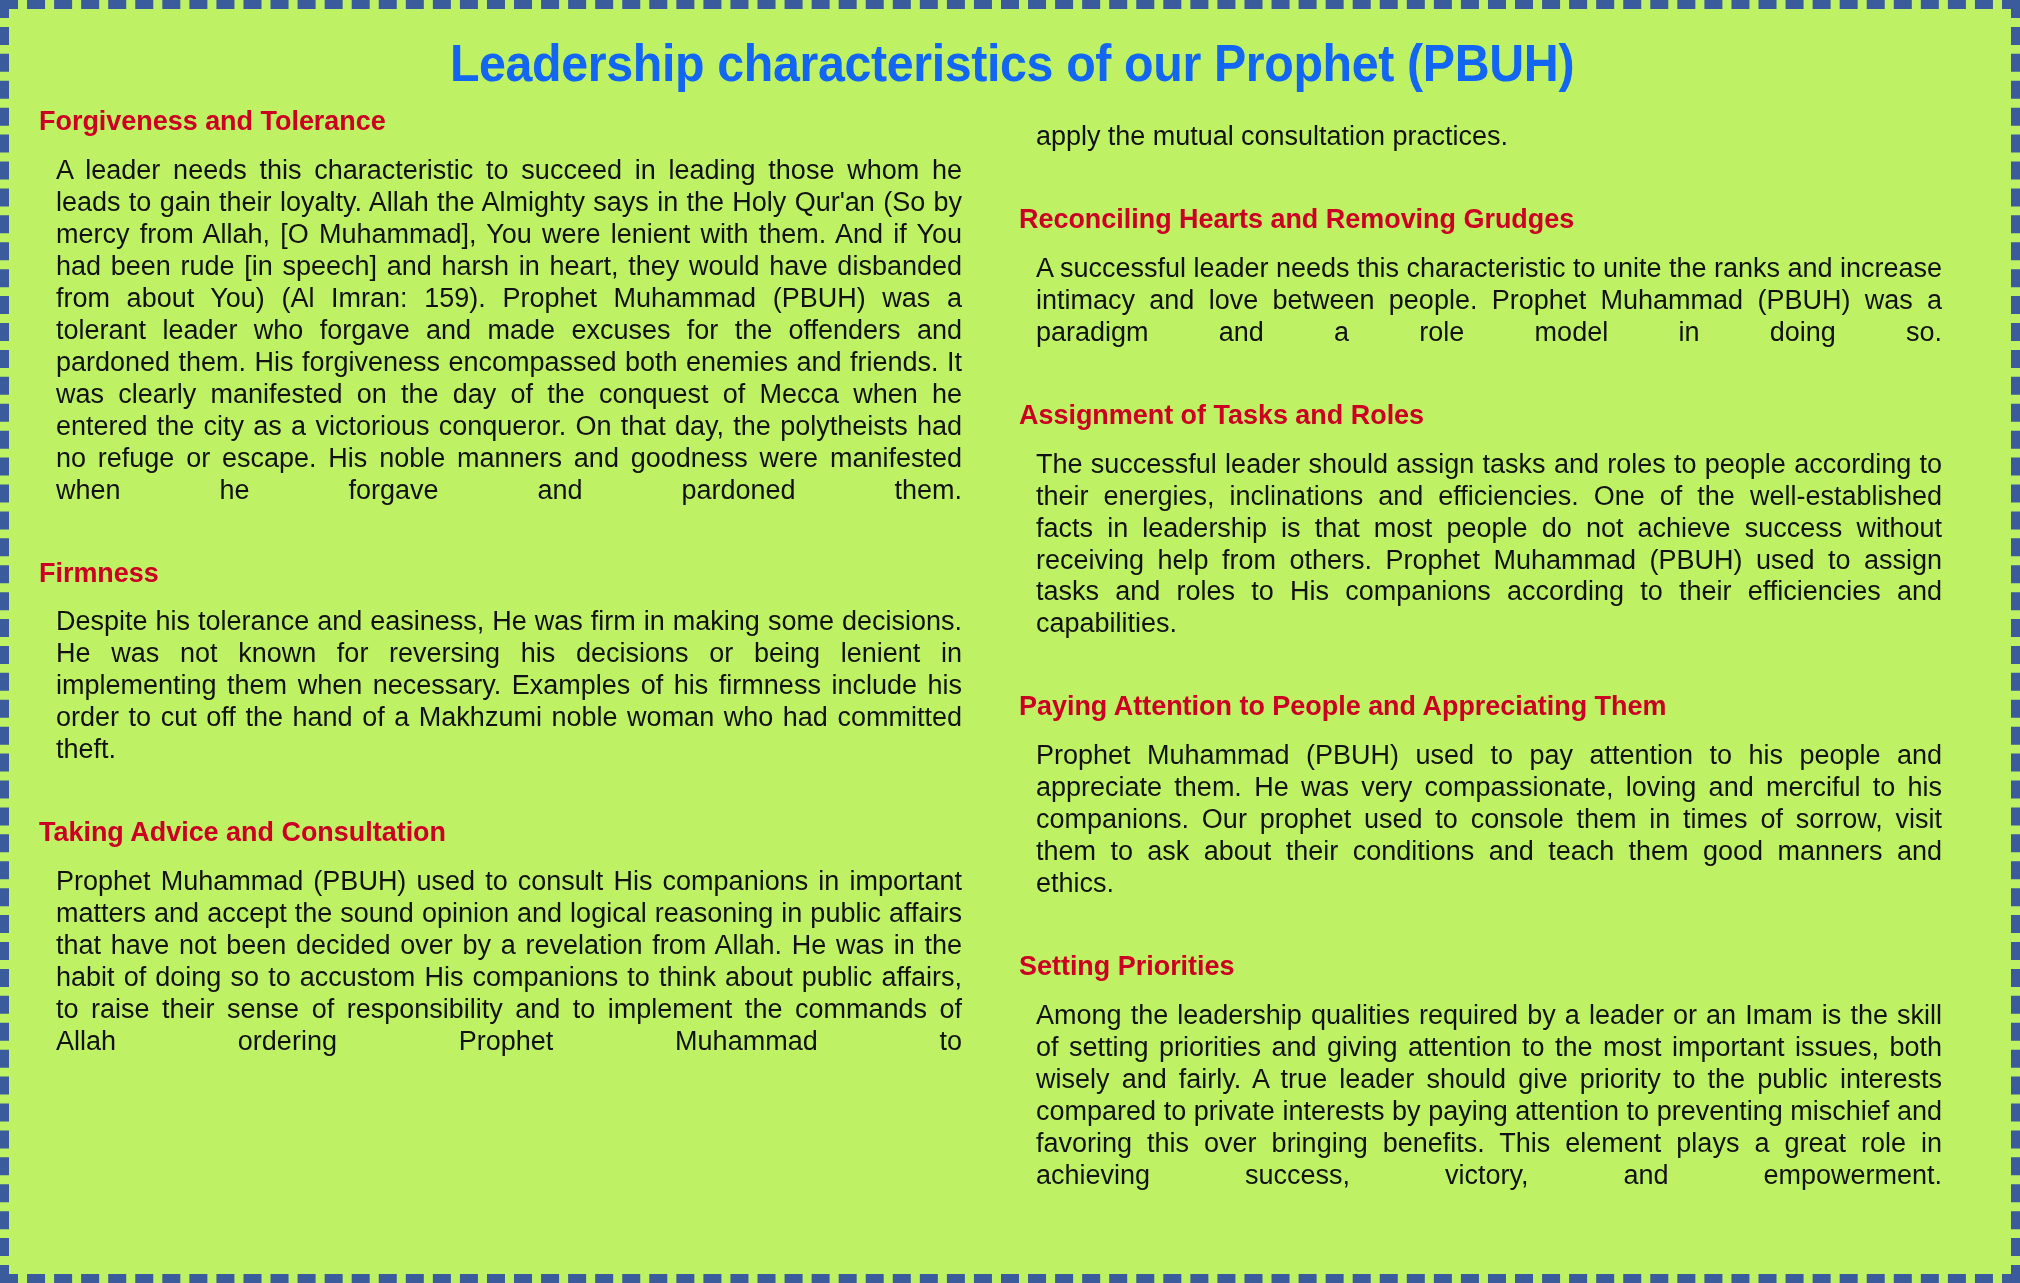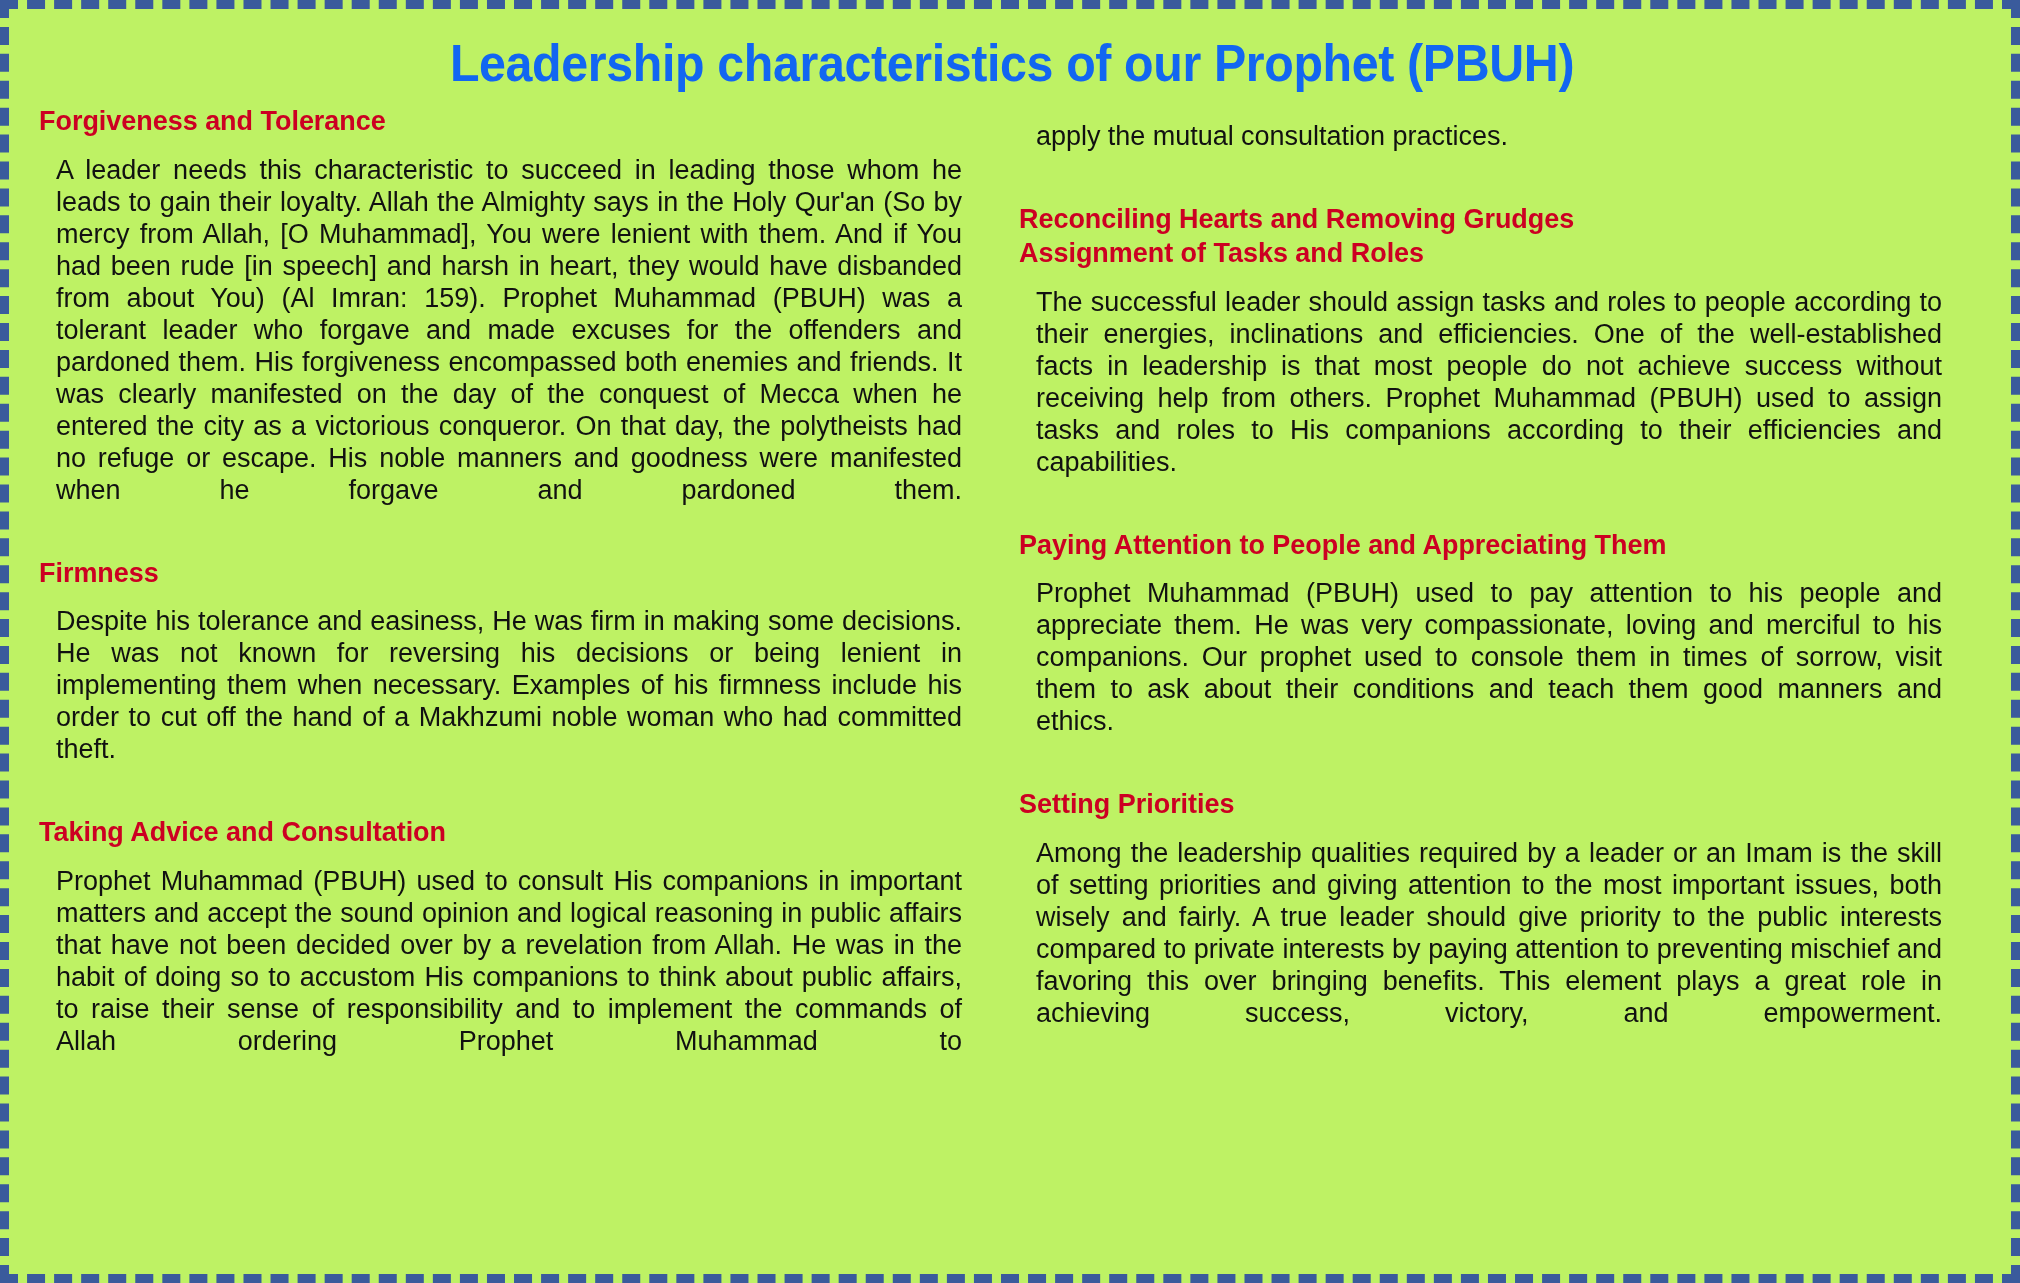--- a/index.html
+++ b/index.html
@@ -112,20 +112,21 @@
       </div>
 
     </div>
 
     <div class="column">
 
       <div class="sec-body last-para" style="text-align:left;">apply the mutual consultation practices.</div>
 
       <div class="section">
         <div class="sec-heading">Reconciling Hearts and Removing Grudges</div>
+        <div class="sec-body">A successful leader needs this characteristic to unite the ranks and increase intimacy and love between people. Prophet Muhammad (PBUH) was a paradigm and a role model in doing so.</div>
       </div>
 
       <div class="section">
         <div class="sec-heading">Assignment of Tasks and Roles</div>
         <div class="sec-body">The successful leader should assign tasks and roles to people according to their energies, inclinations and efficiencies. One of the well-established facts in leadership is that most people do not achieve success without receiving help from others. Prophet Muhammad (PBUH) used to assign tasks and roles to His companions according to their efficiencies and capabilities.</div>
       </div>
 
       <div class="section">
         <div class="sec-heading">Paying Attention to People and Appreciating Them</div>
         <div class="sec-body">Prophet Muhammad (PBUH) used to pay attention to his people and appreciate them. He was very compassionate, loving and merciful to his companions. Our prophet used to console them in times of sorrow, visit them to ask about their conditions and teach them good manners and ethics.</div>

